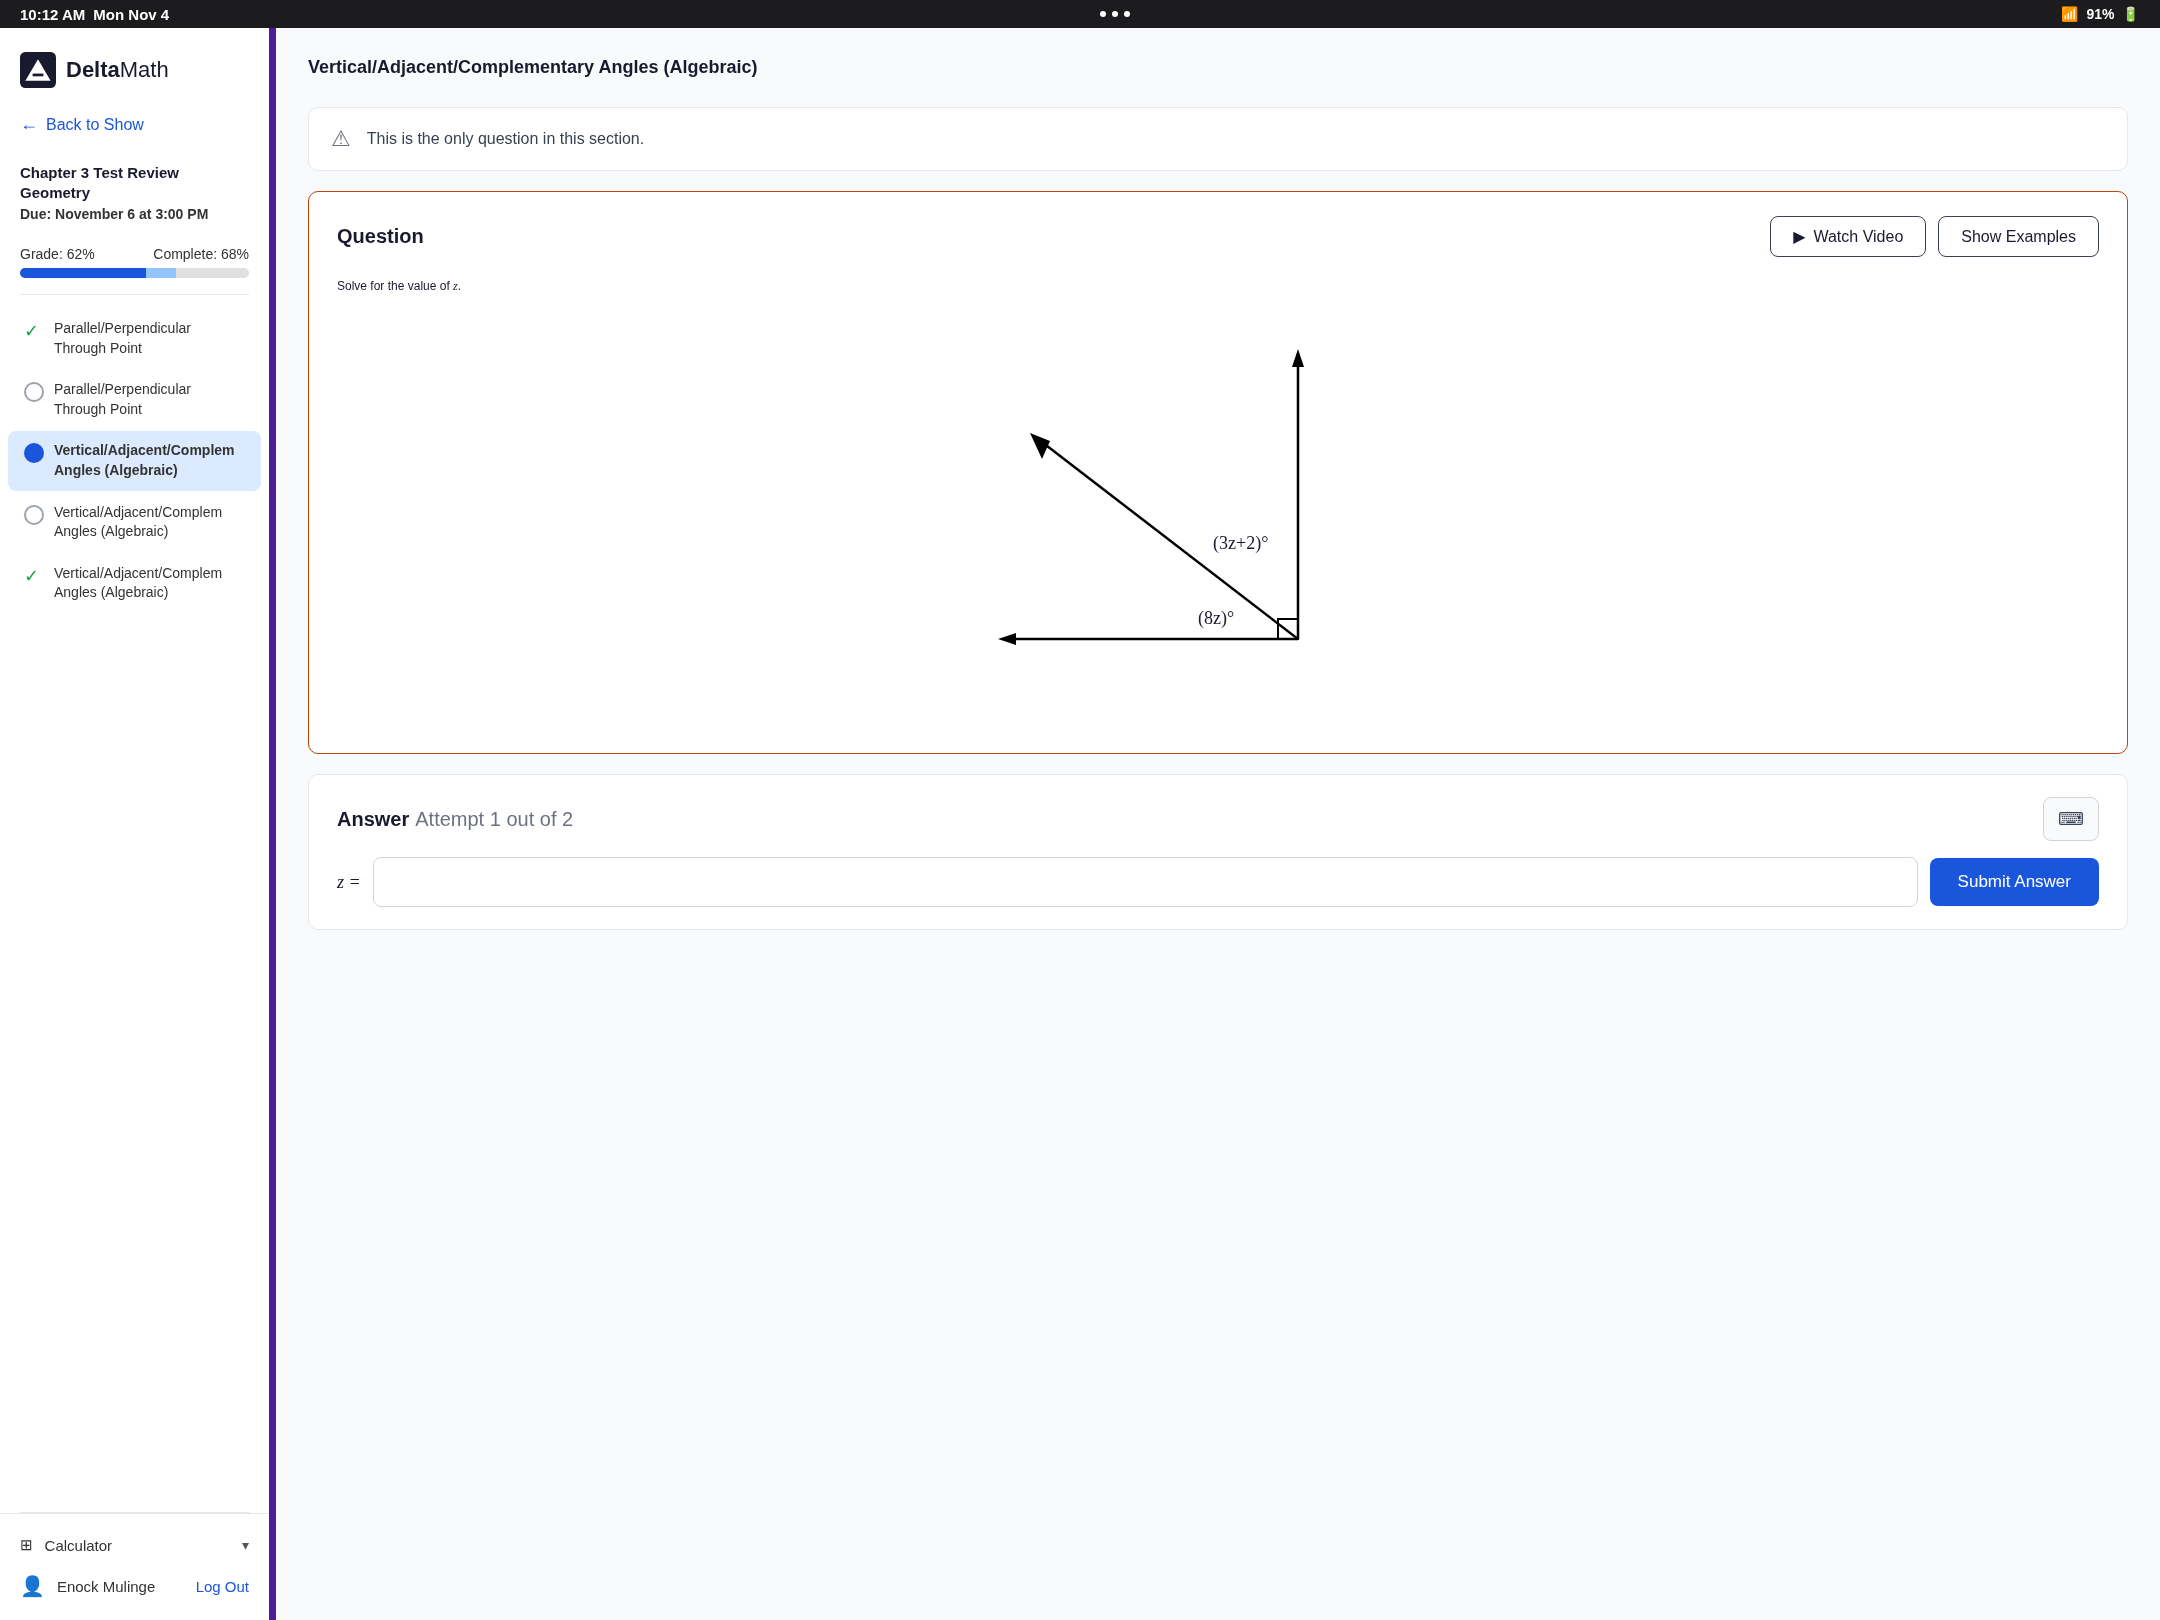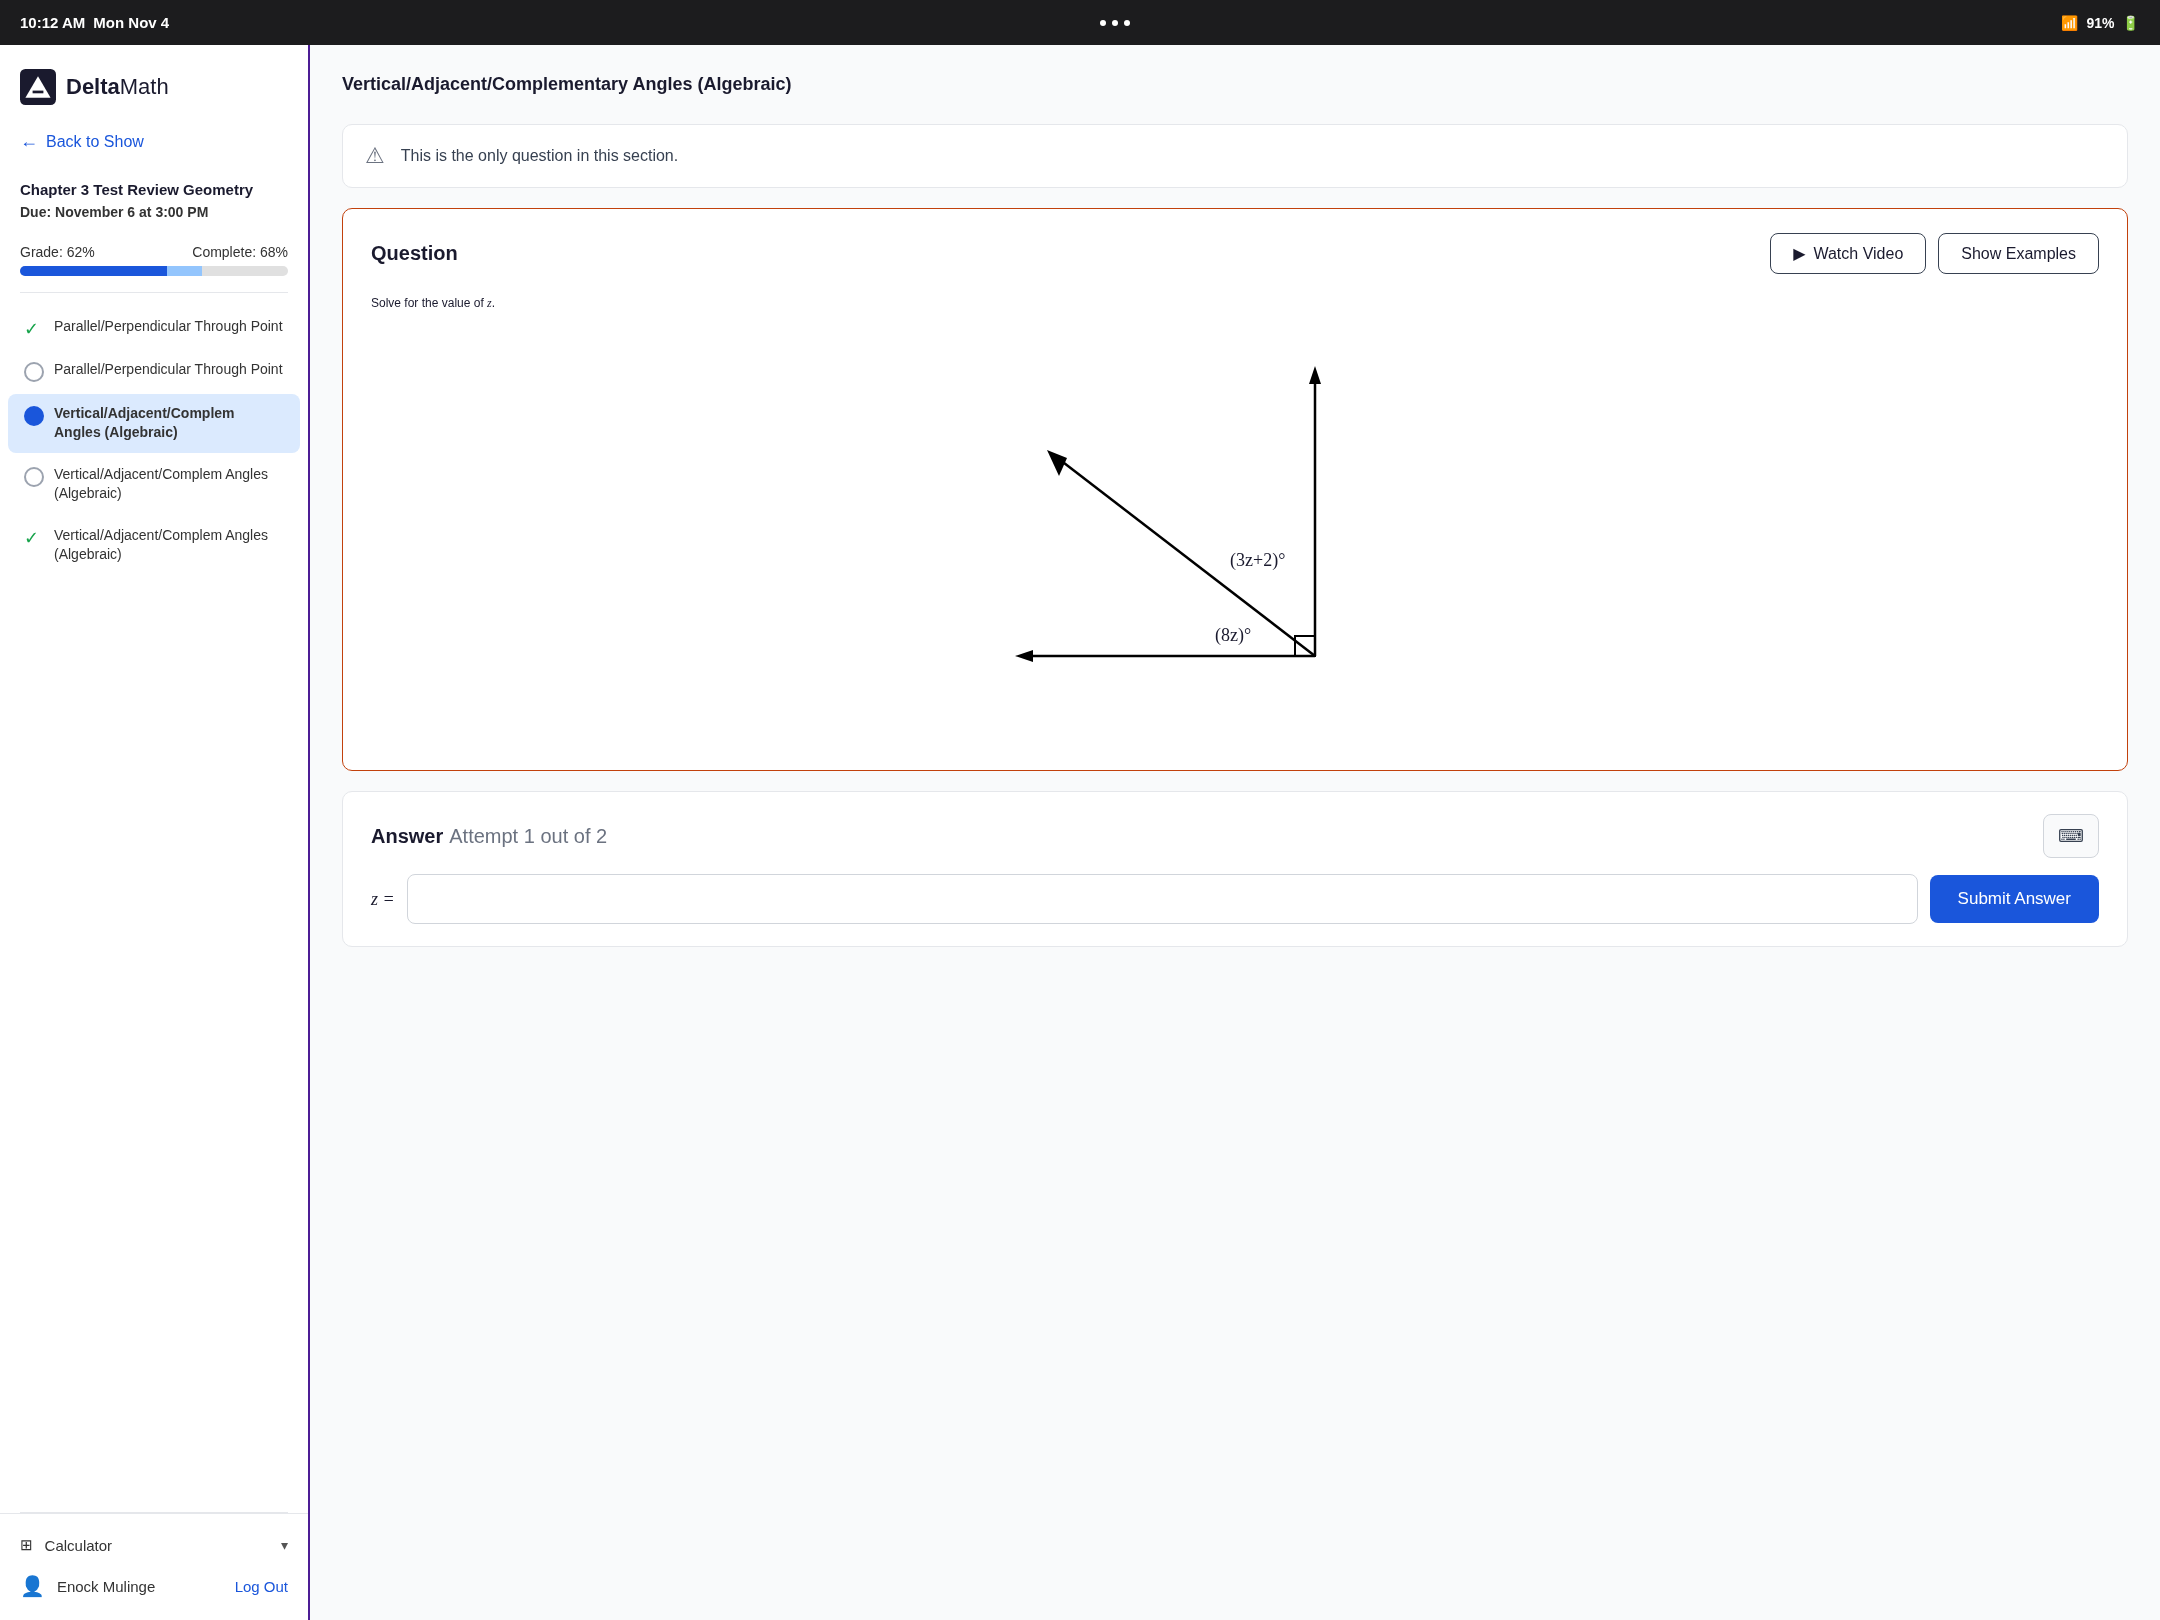--- a/index.html
+++ b/index.html
@@ -12,42 +12,42 @@
     }
 
     
     .status-bar {
       background: #1c1c1e;
       color: white;
       display: flex;
       justify-content: space-between;
       align-items: center;
       padding: 0 20px;
-      height: 45px;
+      height: 28px;
       font-size: 15px;
       font-weight: 600;
       flex-shrink: 0;
     }
     .status-bar-left { display: flex; gap: 8px; align-items: center; }
     .status-bar-center { display: flex; gap: 6px; align-items: center; }
     .status-bar-right { display: flex; gap: 8px; align-items: center; font-size: 14px; }
     .status-dot { width: 6px; height: 6px; border-radius: 50%; background: white; }
 
     
     .app-container {
       display: flex;
       flex: 1;
       overflow: hidden;
     }
 
     
     .sidebar {
-      width: 310px;
+      width: 276px;
       background: white;
-      border-right: 2px solid #4c1d95;
+      border-right: 7px solid #4c1d95;
       display: flex;
       flex-direction: column;
       overflow-y: auto;
       flex-shrink: 0;
     }
 
     .sidebar-logo {
       display: flex;
       align-items: center;
       gap: 10px;

